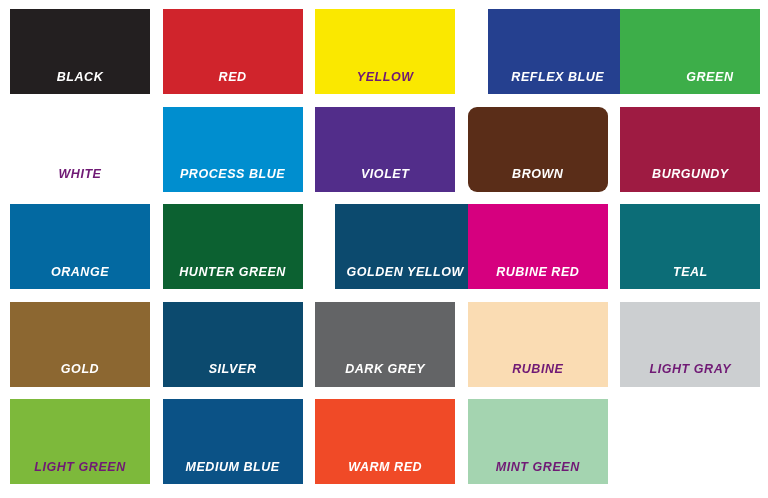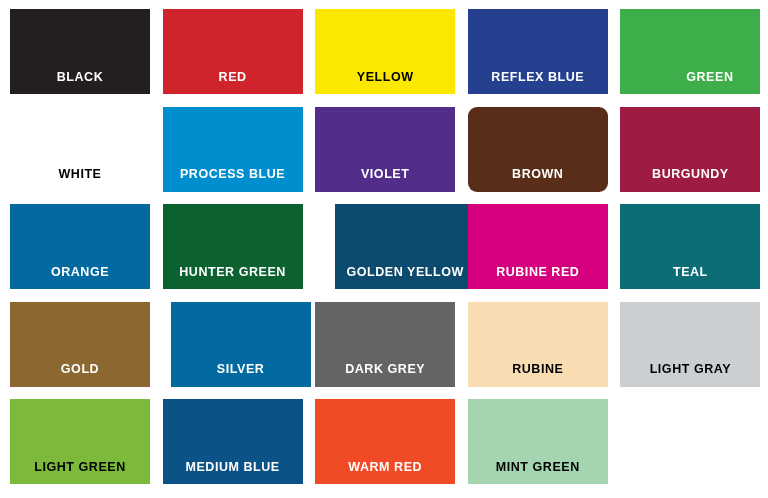--- a/index.html
+++ b/index.html
@@ -17,20 +17,21 @@
     position: relative;
     width: 654px;
     height: 498px;
     display: grid;
     grid-template-columns: repeat(5, 152.6px);
     grid-template-rows: repeat(5, 97.6px);
     column-gap: 0px;
     row-gap: 0px;
     padding: 9px 0 0 10px;
     box-sizing: border-box;
+    font-style: italic;
   }
   .cell {
     width: 140px;
     height: 85px;
     position: relative;
     box-sizing: border-box;
     display: flex;
     align-items: flex-end;
     justify-content: center;
   }
@@ -41,36 +42,36 @@
     font-size: 12.5px;
     font-weight: bold;
     letter-spacing: 0.55px;
     line-height: 1;
     padding-bottom: 11px;
     text-align: center;
     white-space: nowrap;
     user-select: none;
   }
   .light-text { color: #ffffff; }
-  .dark-text  { color: #000000; }
+  .dark-text  { color: #701a75; }
 </style>
 </head>
 <body>
 
 <div id="swatch-grid">
     <div class="cell" style="background: rgb(35, 31, 32);">
       <span class="swatch-label light-text">BLACK</span>
     </div>
     <div class="cell" style="background: rgb(208, 36, 44);">
       <span class="swatch-label light-text">RED</span>
     </div>
     <div class="cell" style="background: rgb(250, 232, 0);">
       <span class="swatch-label dark-text">YELLOW</span>
     </div>
-    <div class="cell" style="background: rgb(37, 64, 143);">
+    <div class="cell" style="background: rgb(37, 64, 143); margin-left: 20px;">
       <span class="swatch-label light-text">REFLEX BLUE</span>
     </div>
     <div class="cell" style="background: rgb(61, 174, 73); padding-left: 39px;">
       <span class="swatch-label light-text">GREEN</span>
     </div>
     <div class="cell empty-bg">
       <span class="swatch-label dark-text">WHITE</span>
     </div>
     <div class="cell" style="background: rgb(0, 142, 207);">
       <span class="swatch-label light-text">PROCESS BLUE</span>
@@ -95,21 +96,21 @@
     </div>
     <div class="cell" style="background: rgb(214, 0, 127);">
       <span class="swatch-label light-text">RUBINE RED</span>
     </div>
     <div class="cell" style="background: rgb(12, 109, 119);">
       <span class="swatch-label light-text">TEAL</span>
     </div>
     <div class="cell" style="background: rgb(140, 103, 49);">
       <span class="swatch-label light-text">GOLD</span>
     </div>
-    <div class="cell" style="background: #0369a1; margin-left: 8px;">
+    <div class="cell" style="background: #0c4a6e;">
       <span class="swatch-label light-text">SILVER</span>
     </div>
     <div class="cell" style="background: rgb(99, 100, 102);">
       <span class="swatch-label light-text">DARK GREY</span>
     </div>
     <div class="cell" style="background: rgb(250, 220, 179);">
       <span class="swatch-label dark-text">RUBINE</span>
     </div>
     <div class="cell" style="background: rgb(204, 207, 209);">
       <span class="swatch-label dark-text">LIGHT GRAY</span>

